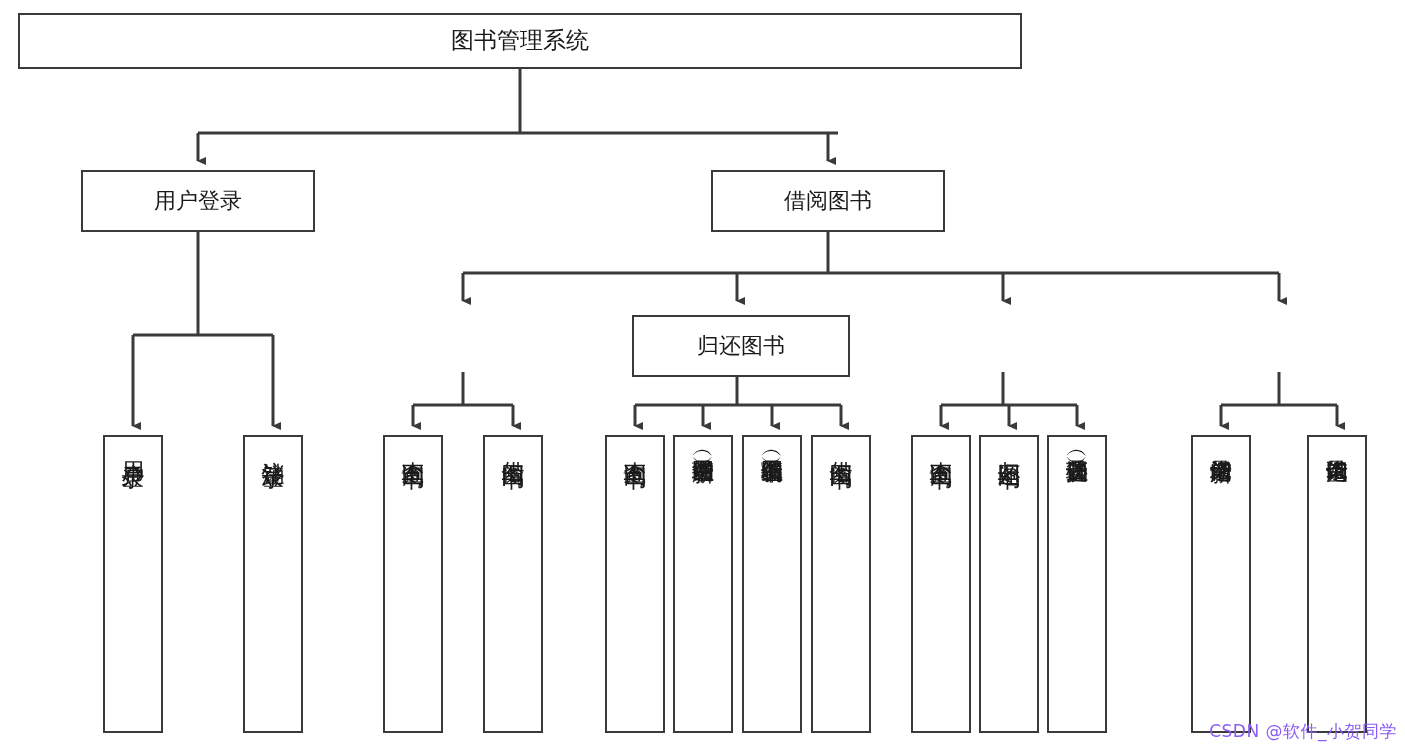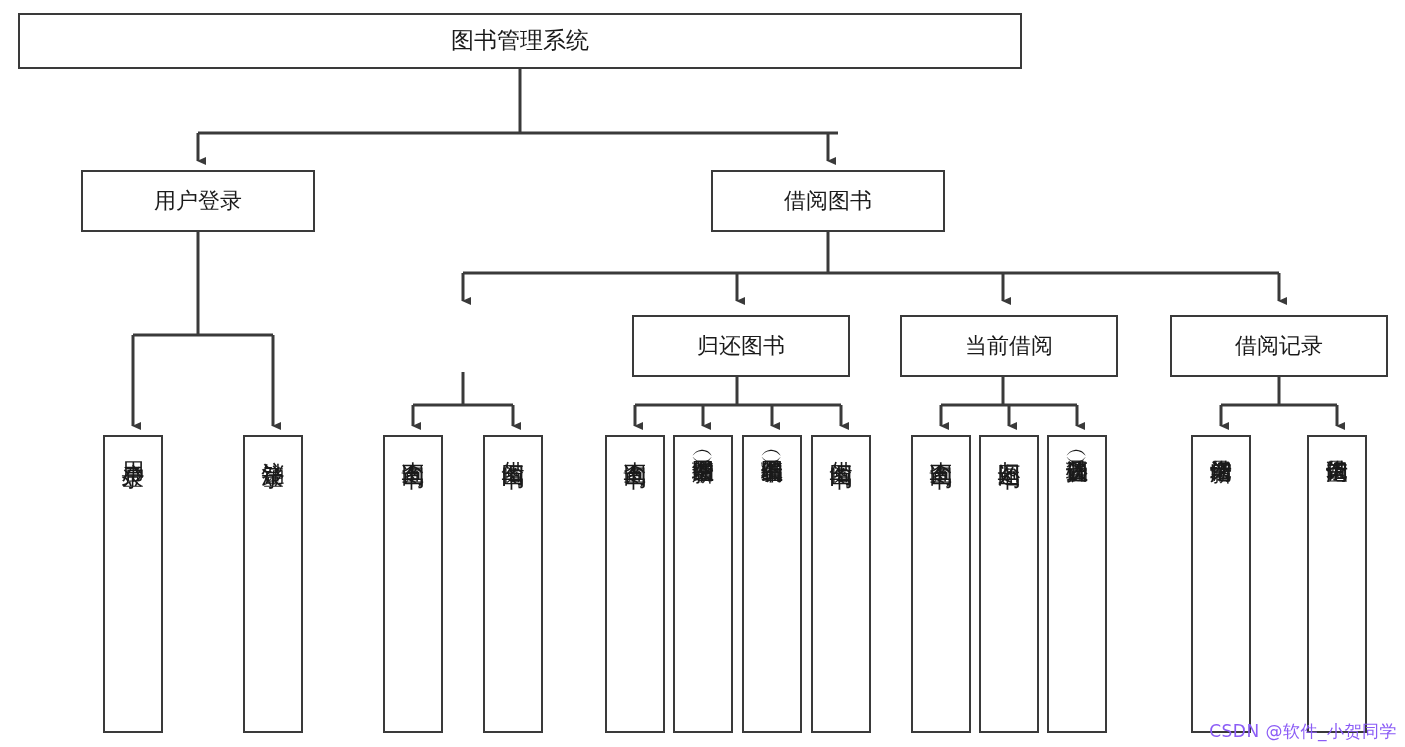--- a/index.html
+++ b/index.html
@@ -155,26 +155,20 @@
   <div class="node level-2" style="left:81px; top:170px; width:234px;">
     <span class="node-label">用户登录</span>
   </div>
   <div class="node level-2" style="left:711px; top:170px; width:234px;">
     <span class="node-label">借阅图书</span>
   </div>
 
   <div class="node level-3" style="left:632px; top:315px; width:218px;">
     <span class="node-label">归还图书</span>
   </div>
-  <div class="node level-3" style="left:900px; top:315px; width:218px;">
-    <span class="node-label">当前借阅</span>
-  </div>
-  <div class="node level-3" style="left:1170px; top:315px; width:218px;">
-    <span class="node-label">借阅记录</span>
-  </div>
 
   <div class="node leaf" style="left:103px;">
     <span class="node-label">用户登录</span>
   </div>
   <div class="node leaf" style="left:243px;">
     <span class="node-label">注销登录</span>
   </div>
 
   <div class="node leaf" style="left:383px;">
     <span class="node-label">查询图书</span>

